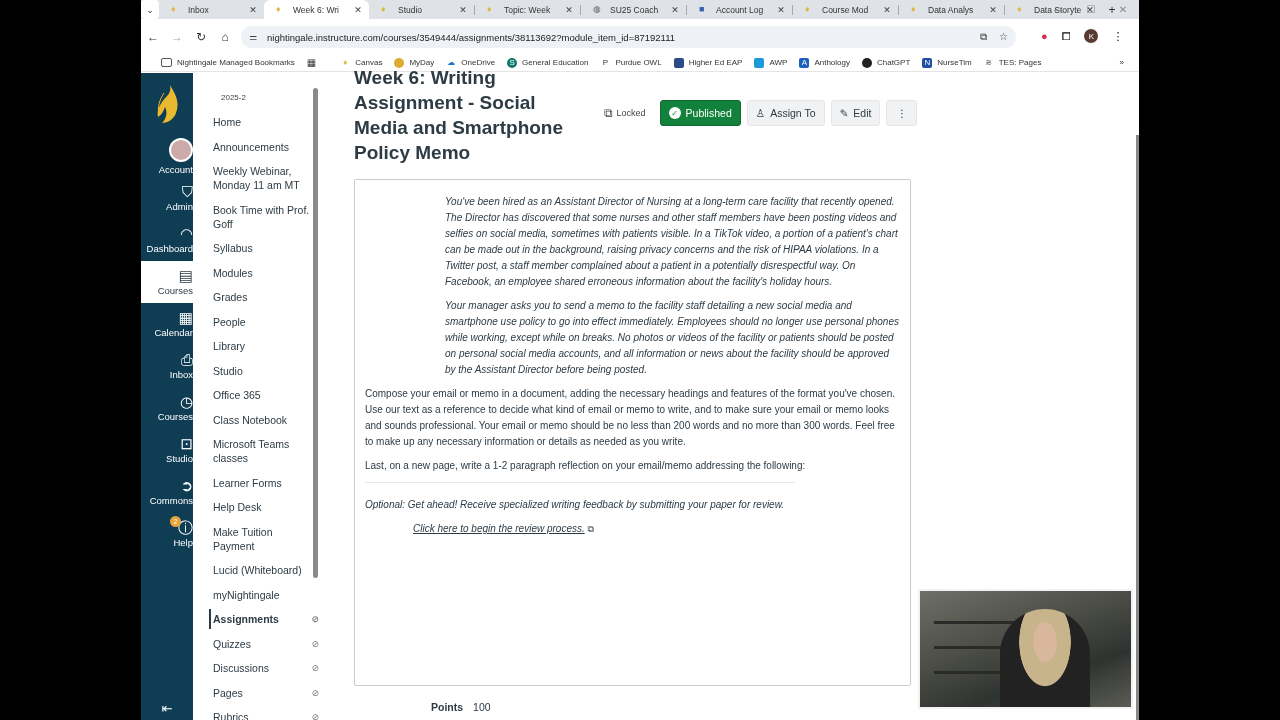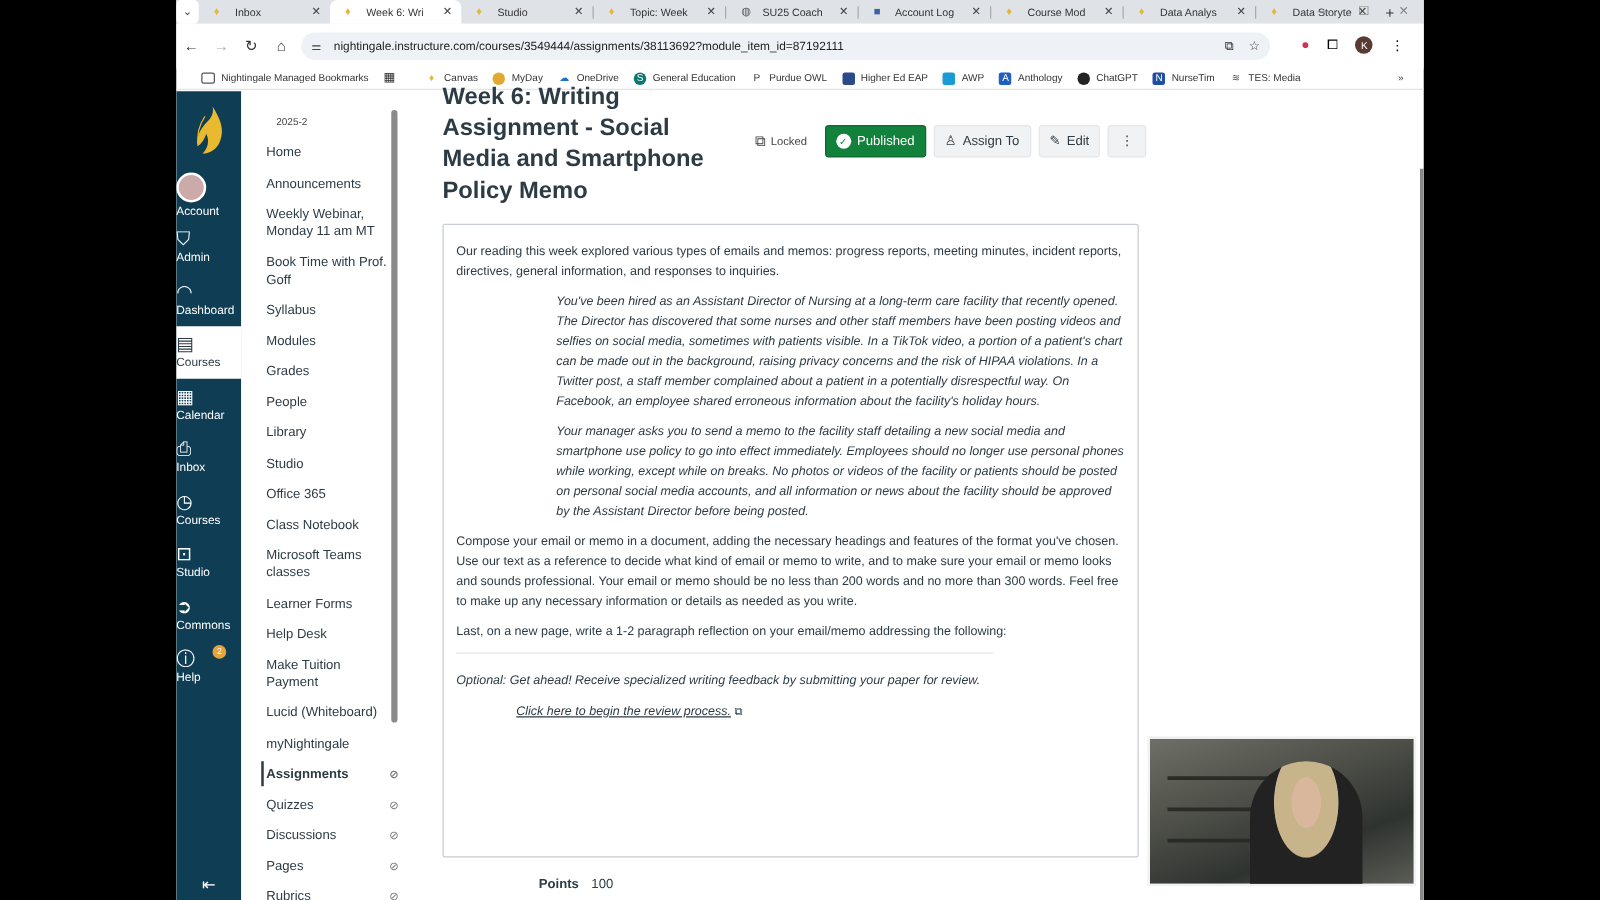--- a/index.html
+++ b/index.html
@@ -31,21 +31,21 @@
 
   
   .bmbar { position: absolute; left: 0; top: 54px; width: 998px; height: 18px; display: flex; align-items: center; font-size: 8px; color: #333; border-bottom: 1px solid #e4e4e4; }
   .bm { display: flex; align-items: center; margin-right: 12px; white-space: nowrap; }
   .bm .bi { display: inline-block; width: 10px; height: 10px; margin-right: 5px; border-radius: 2px; font-size: 8px; line-height: 10px; text-align: center; color: #fff; }
   .bm-sep { width: 1px; height: 12px; background: #ccc; margin-right: 12px; }
 
   
   .gnav { position: absolute; left: 0; top: 73px; width: 52px; height: 647px; background: #0f3d54; color: #fff; }
   .gnav .logo { height: 62px; display: flex; align-items: center; justify-content: center; }
-  .gnav .item { height: 42px; display: flex; flex-direction: column; align-items: flex-start; justify-content: center; font-size: 9.5px; color: #fff; }
+  .gnav .item { height: 42px; display: flex; flex-direction: column; align-items: flex-end; justify-content: center; font-size: 9.5px; color: #fff; }
   .gnav .item .ic { font-size: 15px; line-height: 16px; margin-bottom: 1px; }
   .gnav .item.active { background: #fff; color: #2d3b45; }
   .gnav .acct-av { width: 24px; height: 24px; border-radius: 50%; background: #caa; border: 2px solid #fff; margin-bottom: 2px; }
   .gnav .badge { position: absolute; width: 11px; height: 11px; border-radius: 50%; background: #e8a33b; color: #fff; font-size: 7px; display: flex; align-items: center; justify-content: center; }
   .gnav .collapse { position: absolute; bottom: 4px; left: 0; width: 52px; text-align: center; font-size: 13px; }
 
   
   .cnav { position: absolute; left: 52px; top: 73px; width: 120px; height: 647px; background: #fff; }
   .cnav .term { position: absolute; left: 28px; top: 20px; font-size: 8px; color: #444; }
   .cnav ul { position: absolute; left: 20px; top: 42px; list-style: none; width: 100px; }
@@ -214,21 +214,21 @@
     <div class="bm">
         <span class="bi" style="background:#222;border-radius:50%"></span>
         <span>ChatGPT</span>
       </div>
     <div class="bm">
         <span class="bi" style="background:#1e4fa0">N</span>
         <span>NurseTim</span>
       </div>
     <div class="bm">
         <span class="bi" style="color:#555">≋</span>
-        <span>TES: Media</span>
+        <span>TES: Pages</span>
       </div>
     <div class="bm" style="margin-left:66px">
         <span>»</span>
       </div>
     <div class="bm-sep"></div>
     <div class="bm">
         <span class="bi" style="border:1px solid #555;width:11px;height:9px"></span>
       </div>
   </div>
 
@@ -333,21 +333,20 @@
       <div class="btn">
           <span class="ic">✎</span>
           <span>Edit</span>
         </div>
       <div class="btn" style="padding:0 9px">
           <span>⋮</span>
         </div>
     </div>
 
     <div class="desc">
-      <p>Our reading this week explored various types of emails and memos: progress reports, meeting minutes, incident reports, directives, general information, and responses to inquiries.</p>
       <p class="quote">You've been hired as an Assistant Director of Nursing at a long-term care facility that recently opened. The Director has discovered that some nurses and other staff members have been posting videos and selfies on social media, sometimes with patients visible. In a TikTok video, a portion of a patient's chart can be made out in the background, raising privacy concerns and the risk of HIPAA violations. In a Twitter post, a staff member complained about a patient in a potentially disrespectful way. On Facebook, an employee shared erroneous information about the facility's holiday hours.</p>
       <p class="quote">Your manager asks you to send a memo to the facility staff detailing a new social media and smartphone use policy to go into effect immediately. Employees should no longer use personal phones while working, except while on breaks. No photos or videos of the facility or patients should be posted on personal social media accounts, and all information or news about the facility should be approved by the Assistant Director before being posted.</p>
       <p>Compose your email or memo in a document, adding the necessary headings and features of the format you've chosen. Use our text as a reference to decide what kind of email or memo to write, and to make sure your email or memo looks and sounds professional. Your email or memo should be no less than 200 words and no more than 300 words. Feel free to make up any necessary information or details as needed as you write.</p>
       <p>Last, on a new page, write a 1-2 paragraph reflection on your email/memo addressing the following:</p>
       <hr>
       <p style="font-style:italic">Optional: Get ahead! Receive specialized writing feedback by submitting your paper for review.</p>
       <p><a>Click here to begin the review process.</a> <span style="font-size:9px">⧉</span></p>
     </div>
 
     <div class="points">

